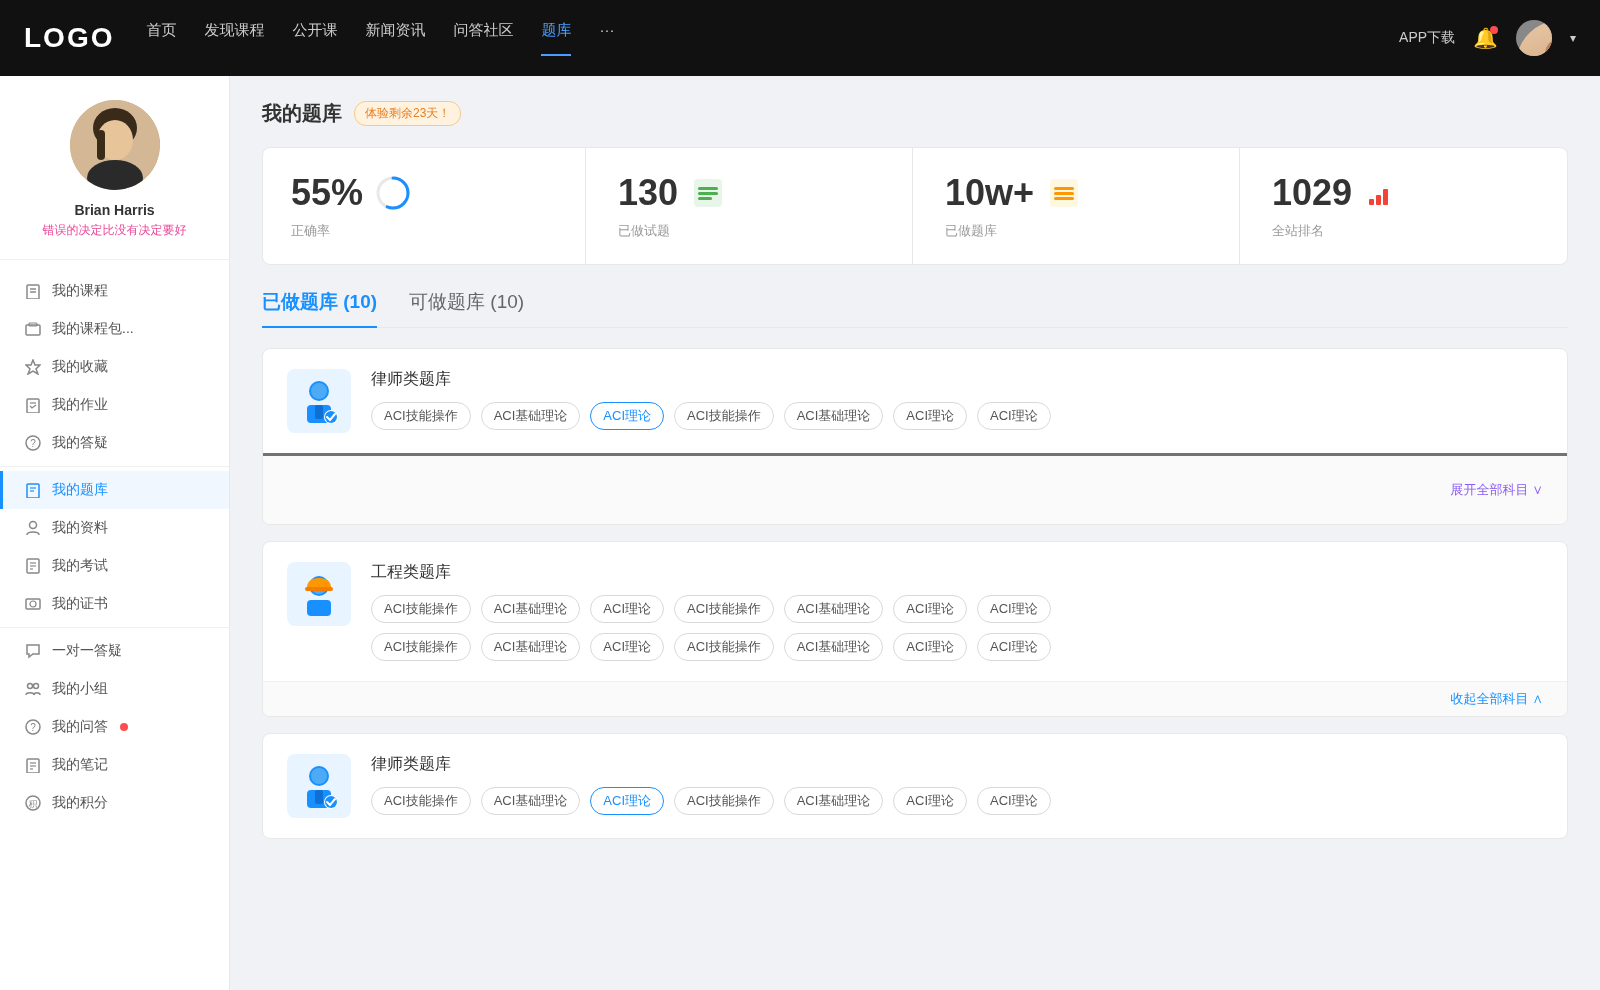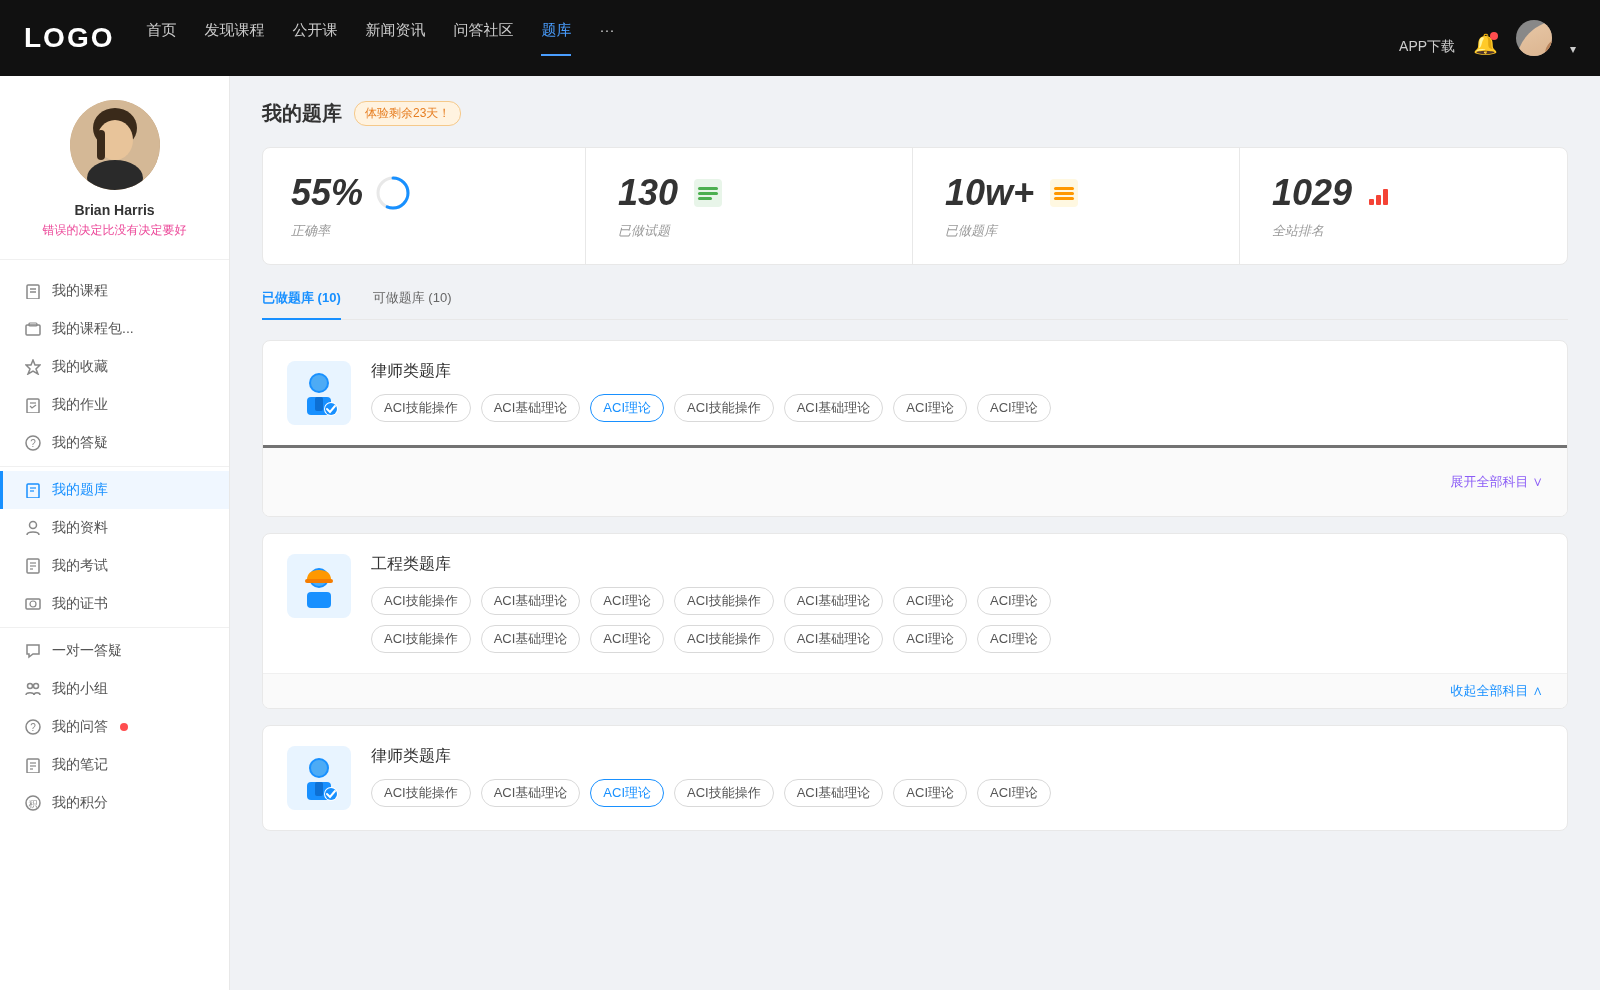--- a/index.html
+++ b/index.html
@@ -32,21 +32,21 @@
       cursor: pointer;
       white-space: nowrap;
     }
     .navbar-nav-item.active {
       color: #4a9eff;
       border-bottom: 2px solid #4a9eff;
       padding-bottom: 14px;
     }
     .navbar-right {
       display: flex;
-      align-items: flex-end;
+      align-items: center;
       gap: 18px;
     }
     .navbar-app-download {
       color: #ccc;
       font-size: 14px;
       cursor: pointer;
       white-space: nowrap;
     }
     .navbar-bell {
       position: relative;
@@ -223,21 +223,20 @@
     
     .stats-row {
       display: grid;
       grid-template-columns: repeat(4, 1fr);
       gap: 4px;
       background: #fff;
       border-radius: 8px;
       border: 1px solid #e8e8e8;
       margin-bottom: 24px;
       overflow: hidden;
-      font-style: italic;
     }
     .stat-item {
       padding: 24px 28px;
       border-right: 1px solid #e8e8e8;
       display: flex;
       flex-direction: column;
     }
     .stat-item:last-child { border-right: none; }
     .stat-top {
       display: flex;
@@ -270,21 +269,21 @@
     }
 
     
     .content-tabs {
       display: flex;
       gap: 32px;
       border-bottom: 1px solid #e8e8e8;
       margin-bottom: 20px;
     }
     .tab-item {
-      font-size: 13px;
+      font-size: 19px;
       padding-bottom: 12px;
       cursor: pointer;
       color: #666;
       position: relative;
     }
     .tab-item.active {
       color: #1890ff;
       font-weight: 600;
     }
     .tab-item.active::after {

